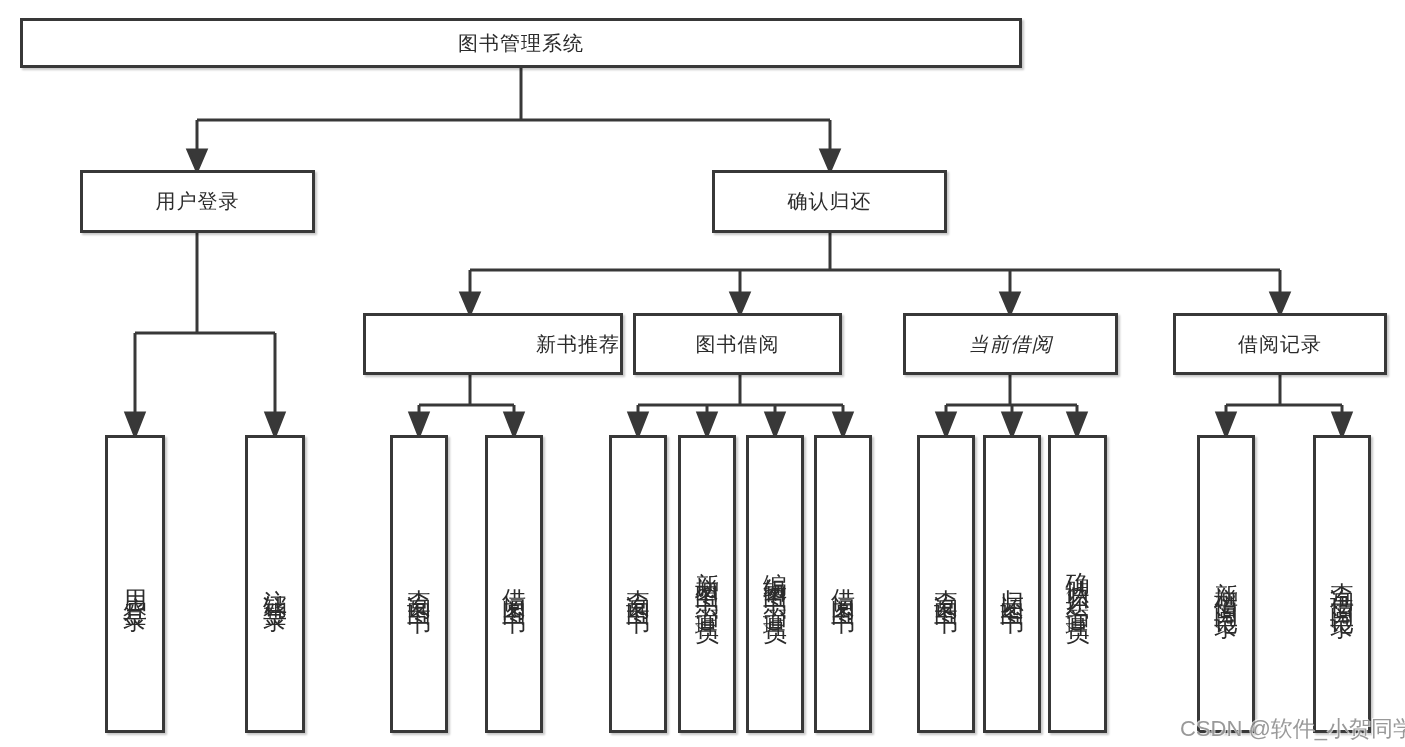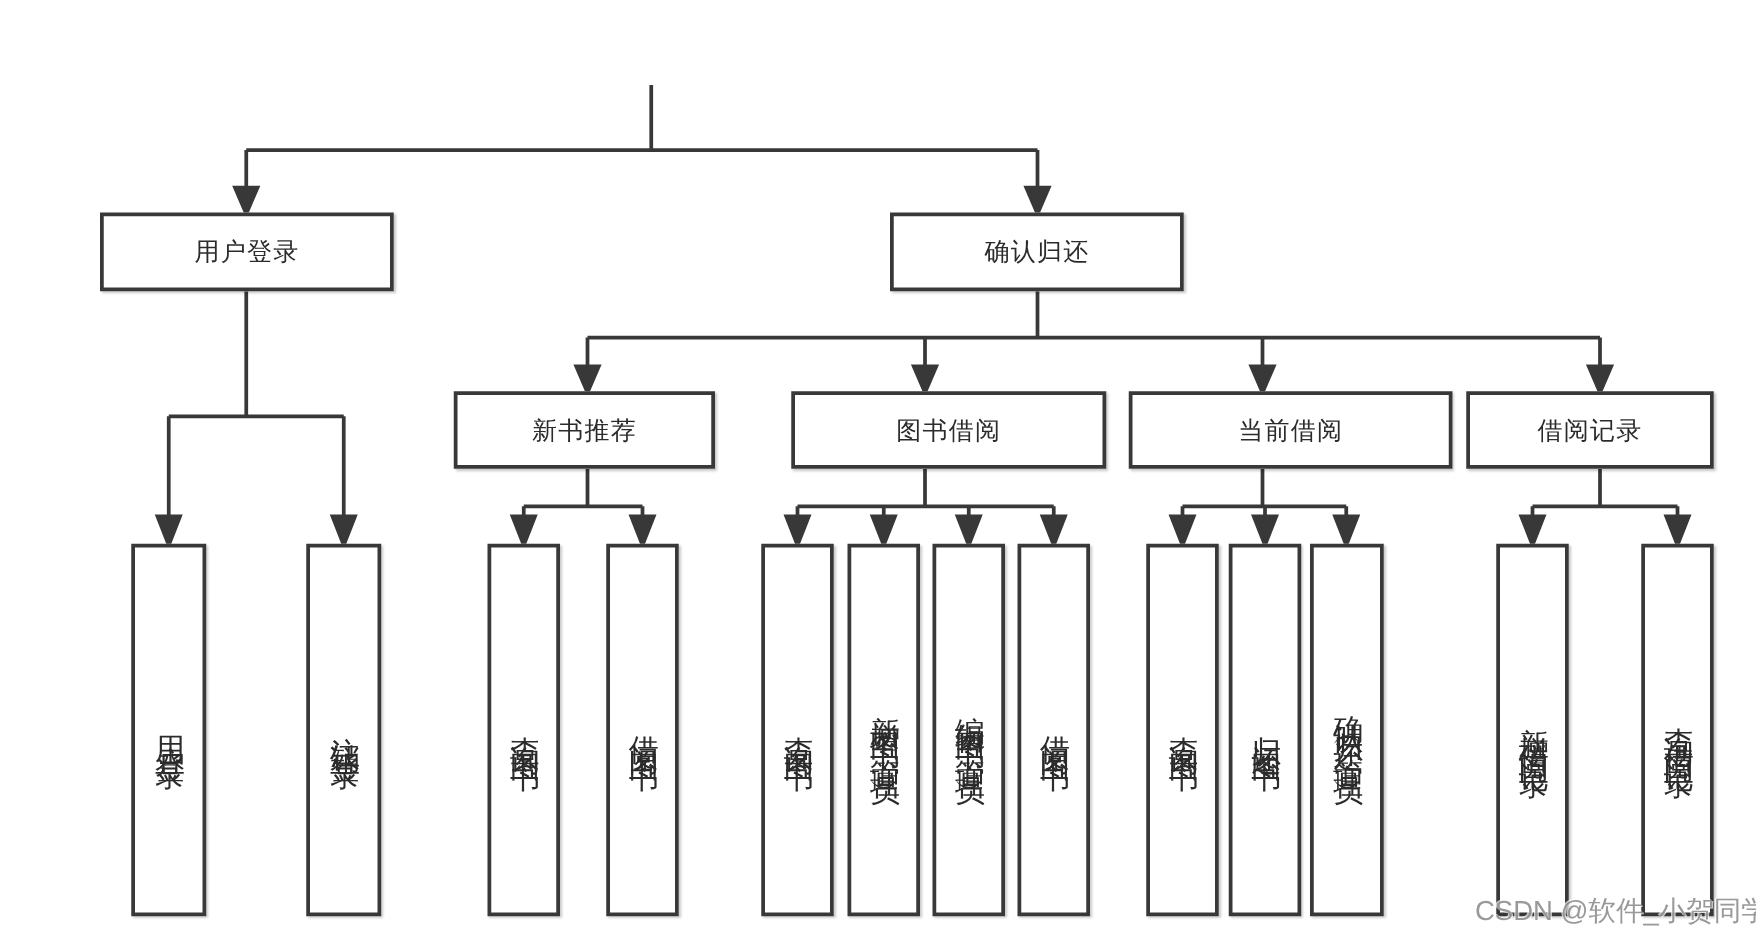--- a/index.html
+++ b/index.html
@@ -133,38 +133,41 @@
         <line x1="1280" y1="375" x2="1280" y2="405"></line>
         <line x1="1226" y1="405" x2="1342" y2="405"></line>
         <line x1="1226" y1="405" x2="1226" y2="416"></line>
         <polygon points="1217,413 1235,413 1226,436"></polygon>
         <line x1="1342" y1="405" x2="1342" y2="416"></line>
         <polygon points="1333,413 1351,413 1342,436"></polygon>
       </g>
     </g>
   </svg>
 
+  <div class="box" style="left:20px; top:18px; width:1002px; height:50px;">
+    <span class="lbl">图书管理系统</span>
+  </div>
 
   <div class="box" style="left:80px; top:170px; width:235px; height:63px;">
     <span class="lbl">用户登录</span>
   </div>
   <div class="box" style="left:712px; top:170px; width:235px; height:63px;">
     <span class="lbl">确认归还</span>
   </div>
 
-  <div class="box" style="left:363px; top:313px; width:209px; height:62px;">
+  <div class="box" style="left:363px; top:313px; width:260px; height:62px;justify-content:flex-end;">
     <span class="lbl">新书推荐</span>
   </div>
-  <div class="box" style="left:633px; top:313px; width:252px; height:62px;">
+  <div class="box" style="left:633px; top:313px; width:209px; height:62px;">
     <span class="lbl">图书借阅</span>
   </div>
-  <div class="box" style="left:903px; top:313px; width:259px; height:62px;">
+  <div class="box" style="left:903px; top:313px; width:215px; height:62px;font-style:italic;">
     <span class="lbl">当前借阅</span>
   </div>
-  <div class="box" style="left:1173px; top:313px; width:198px; height:62px;">
+  <div class="box" style="left:1173px; top:313px; width:214px; height:62px;">
     <span class="lbl">借阅记录</span>
   </div>
 
   <div class="box leaf" style="left:105px; top:435px; width:60px; height:298px;">
     <span class="lbl">用户登录</span>
   </div>
   <div class="box leaf" style="left:245px; top:435px; width:60px; height:298px;">
     <span class="lbl">注销登录</span>
   </div>
 

